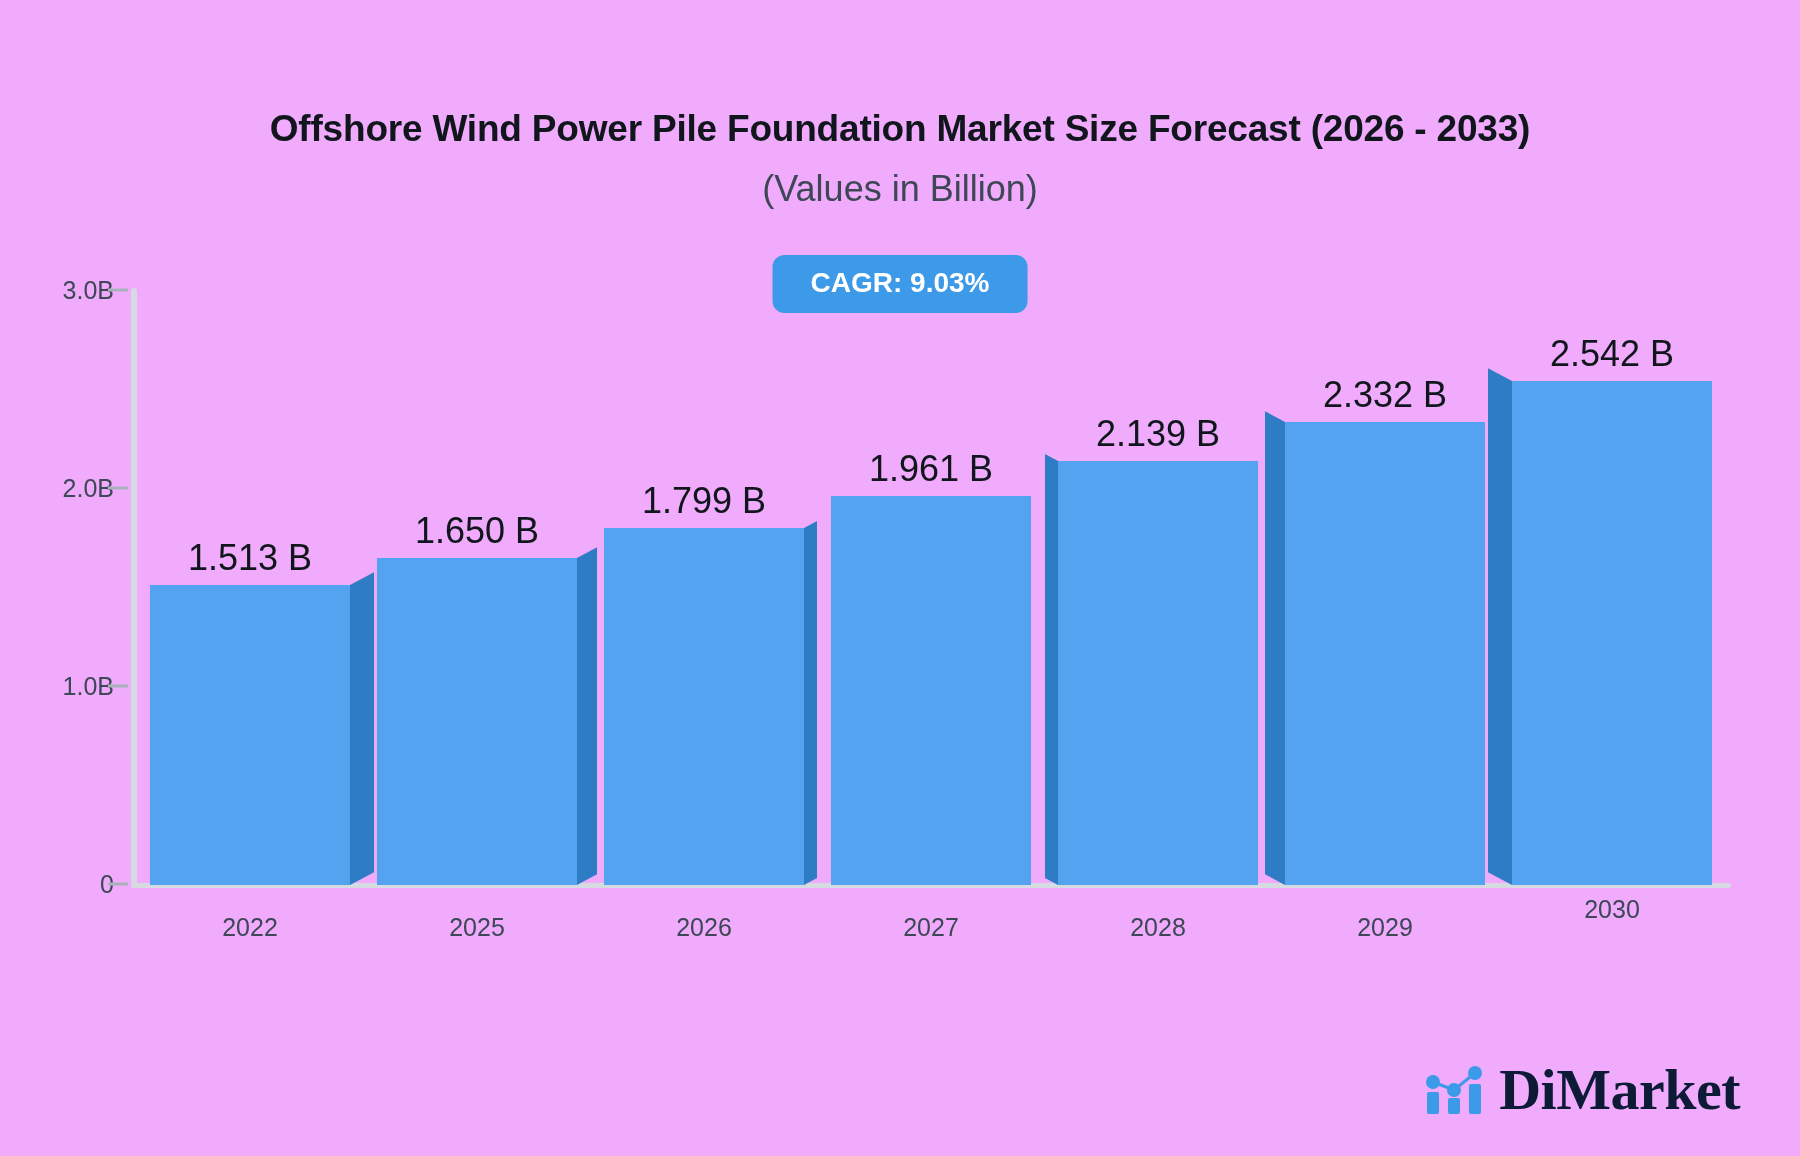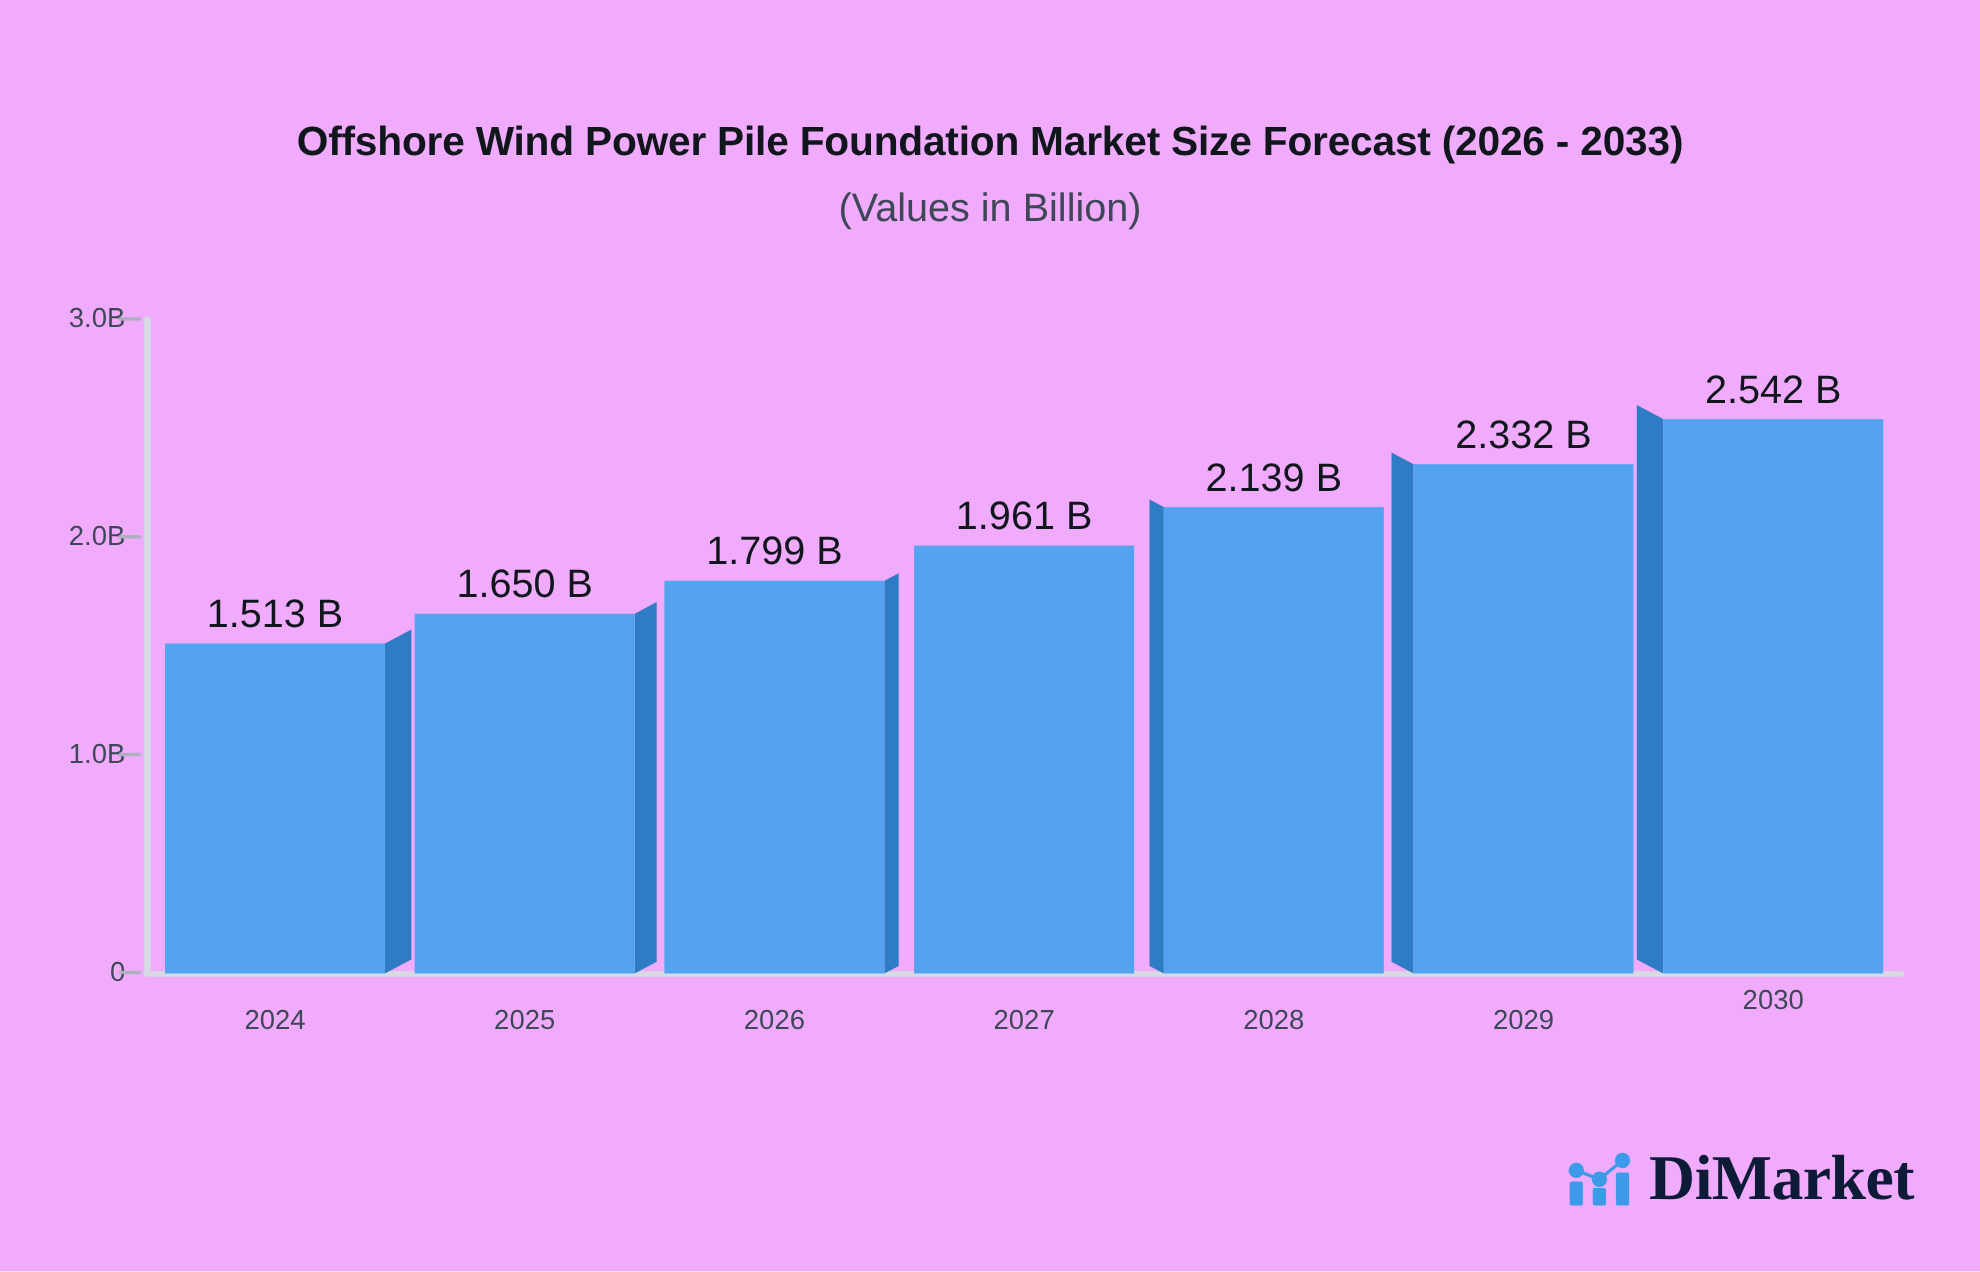--- a/index.html
+++ b/index.html
@@ -138,41 +138,43 @@
     top: 28px;
     font-size: 25px;
     color: #3d4756;
     white-space: nowrap;
   }
 
   
   #logo {
     position: absolute;
     right: 60px;
-    bottom: 53px;
+    bottom: 36px;
     display: flex;
+    align-items: center;
     gap: 14px;
   }
   #logo-text {
     font-family: "Liberation Serif", serif;
     font-size: 58px;
     font-weight: bold;
     color: #0d1b36;
     letter-spacing: -0.5px;
     line-height: 1;
   }
 </style>
 </head>
 <body>
 
 <div id="page">
 
   <div id="chart-title">Offshore Wind Power Pile Foundation Market Size Forecast (2026 - 2033)</div>
   <div id="chart-subtitle">(Values in Billion)</div>
 
+  <div id="cagr-badge">CAGR: 9.03%</div>
 
   <div id="plot">
 
     <div class="y-tick-label" style="top:290px;">3.0B</div>
     <div class="y-tick-mark" style="top:290px;"></div>
 
     <div class="y-tick-label" style="top:488px;">2.0B</div>
     <div class="y-tick-mark" style="top:488px;"></div>
 
     <div class="y-tick-label" style="top:686px;">1.0B</div>
@@ -182,21 +184,21 @@
     <div class="y-tick-mark" style="top:884px;"></div>
 
     <div id="y-axis-line"></div>
     <div id="x-axis-line"></div>
 
     <div id="bars-container">
         <div class="bar-group" style="left: 150px; width: 200px; height: 300.078px; top: 584.922px; bottom: auto;">
           <div class="bar-side right" style="width: 24px; height: 300.078px; transform: skewY(-28deg); transform-origin: left bottom; background: rgb(46, 124, 196);"></div>
           <div class="bar-front" style="height: 300.078px; background: rgb(83, 163, 240);"></div>
           <div class="bar-label" style="top: -48px;">1.513 B</div>
-          <div class="x-tick-label" style="top: 328.078px;">2024</div>
+          <div class="x-tick-label" style="top: 328.078px;">2022</div>
         </div>
         <div class="bar-group" style="left: 377px; width: 200px; height: 327.25px; top: 557.75px; bottom: auto; border-radius: 17px;">
           <div class="bar-side right" style="width: 20px; height: 327.25px; transform: skewY(-28deg); transform-origin: left bottom; background: rgb(46, 124, 196);"></div>
           <div class="bar-front" style="height: 327.25px; background: rgb(83, 163, 240);"></div>
           <div class="bar-label" style="top: -48px;">1.650 B</div>
           <div class="x-tick-label" style="top: 355.25px;">2025</div>
         </div>
         <div class="bar-group" style="left: 604px; width: 200px; height: 356.802px; top: 528.198px; bottom: auto;">
           <div class="bar-side right" style="width: 13px; height: 356.802px; transform: skewY(-28deg); transform-origin: left bottom; background: rgb(46, 124, 196);"></div>
           <div class="bar-front" style="height: 356.802px; background: rgb(83, 163, 240);"></div>

